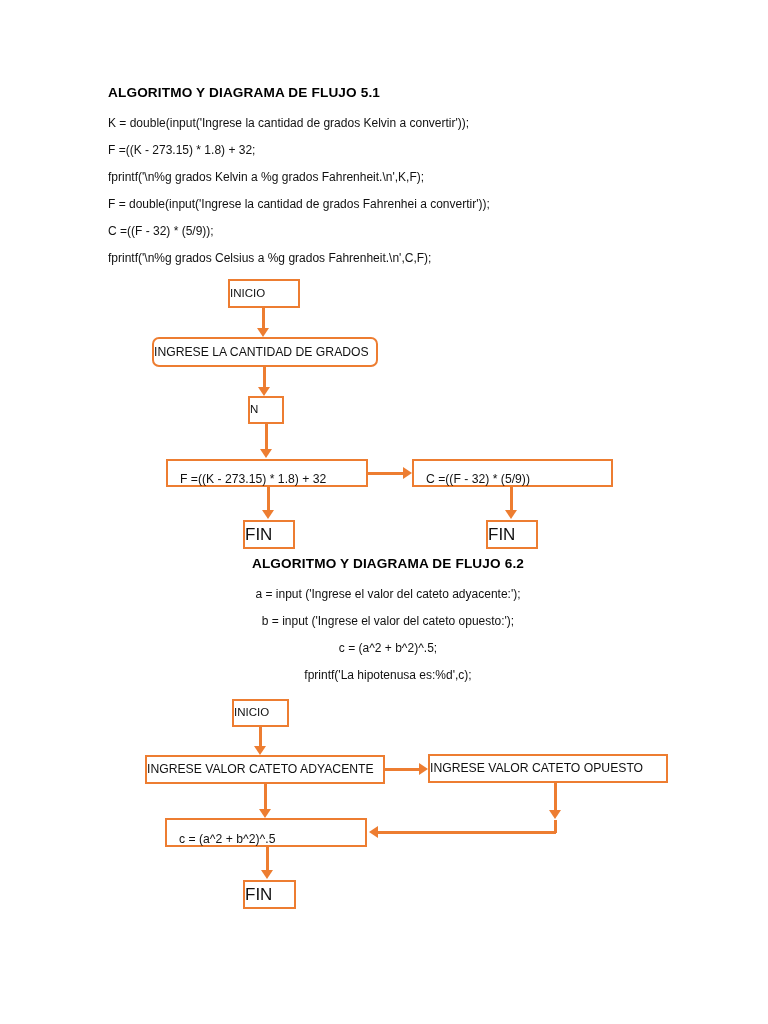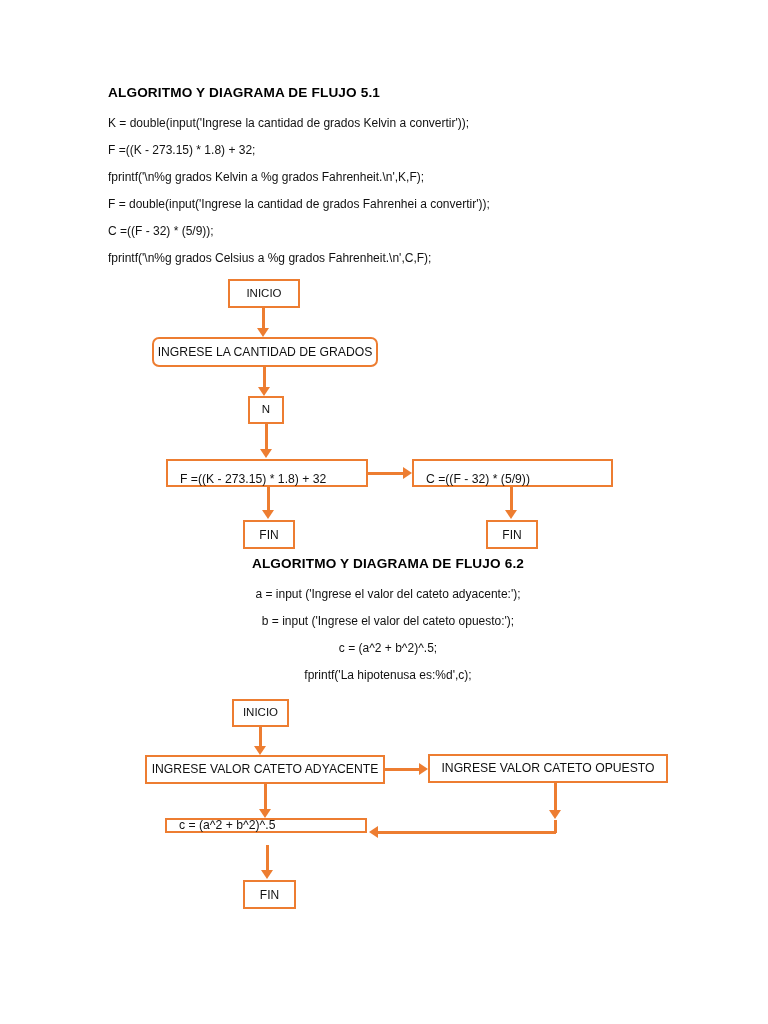--- a/index.html
+++ b/index.html
@@ -52,26 +52,26 @@
   .node {
     position: absolute;
     box-sizing: border-box;
     border: 2px solid #ED7D31;
     background: #ffffff;
     display: flex;
     align-items: center;
     color: #111111;
     font-family: "Liberation Sans", "DejaVu Sans", sans-serif;
   }
-  .node.center { justify-content: center; }
+  .node.center { justify-content: flex-start; }
   .node.left   { justify-content: flex-start; padding-left: 12px; align-items: flex-end; }
   .node .txt { line-height: 1; }
   .t-sm  { font-size: 11.5px; }
   .t-md  { font-size: 12.2px; }
-  .t-lg  { font-size: 12px; }
+  .t-lg  { font-size: 17px; }
 
   
   .vline {
     position: absolute;
     width: 3px;
     background: #ED7D31;
   }
   .hline {
     position: absolute;
     height: 3px;
@@ -187,21 +187,21 @@
     <div class="hline" style="left:385px; top:768px; width:36px;"></div>
     <div class="arrow-right" style="left:419px; top:763px;"></div>
 
     <div class="node center" style="left:428px; top:754px; width:240px; height:29px;">
       <span class="txt t-md">INGRESE VALOR CATETO OPUESTO</span>
     </div>
 
     <div class="vline" style="left:264px; top:784px; height:26px;"></div>
     <div class="arrow-down" style="left:259px; top:809px;"></div>
 
-    <div class="node left" style="left:165px; top:818px; width:202px; height:15px;">
+    <div class="node left" style="left:165px; top:818px; width:202px; height:29px;">
       <span class="txt t-md">c = (a^2 + b^2)^.5</span>
     </div>
 
     <div class="vline" style="left:554px; top:783px; height:29px;"></div>
     <div class="arrow-down" style="left:549px; top:810px;"></div>
 
     <div class="vline" style="left:554px; top:820px; height:13px;"></div>
     <div class="hline" style="left:378px; top:831px; width:178px;"></div>
     <div class="arrow-left" style="left:369px; top:826px;"></div>
 

